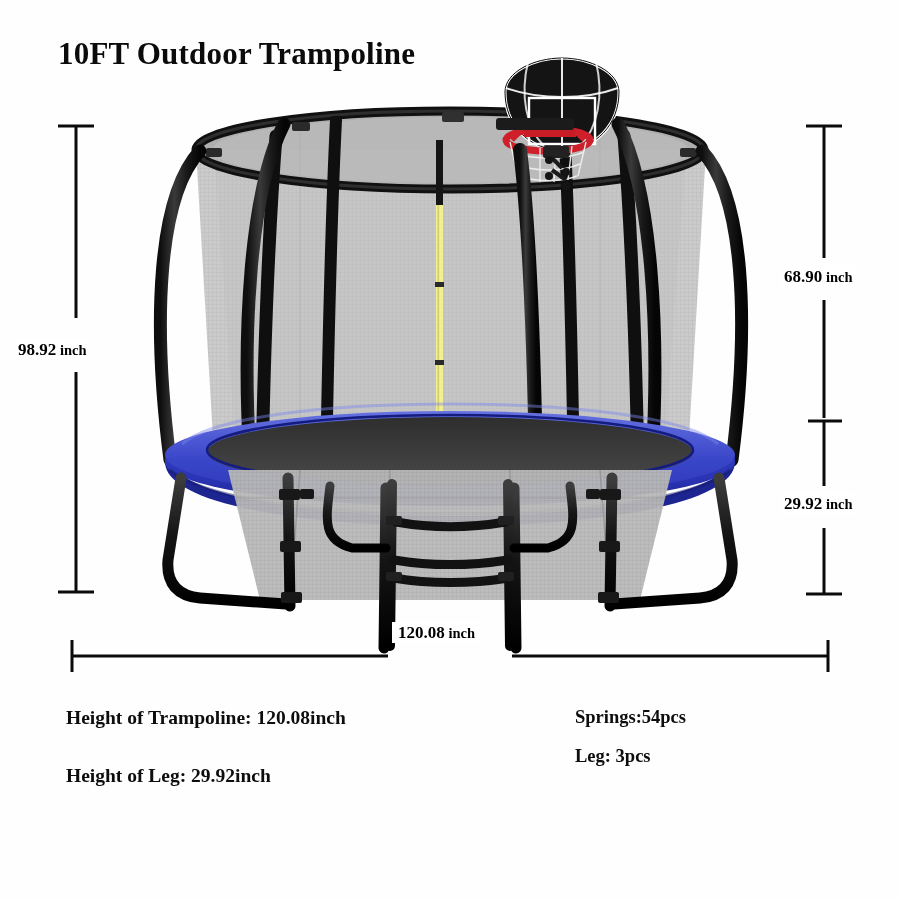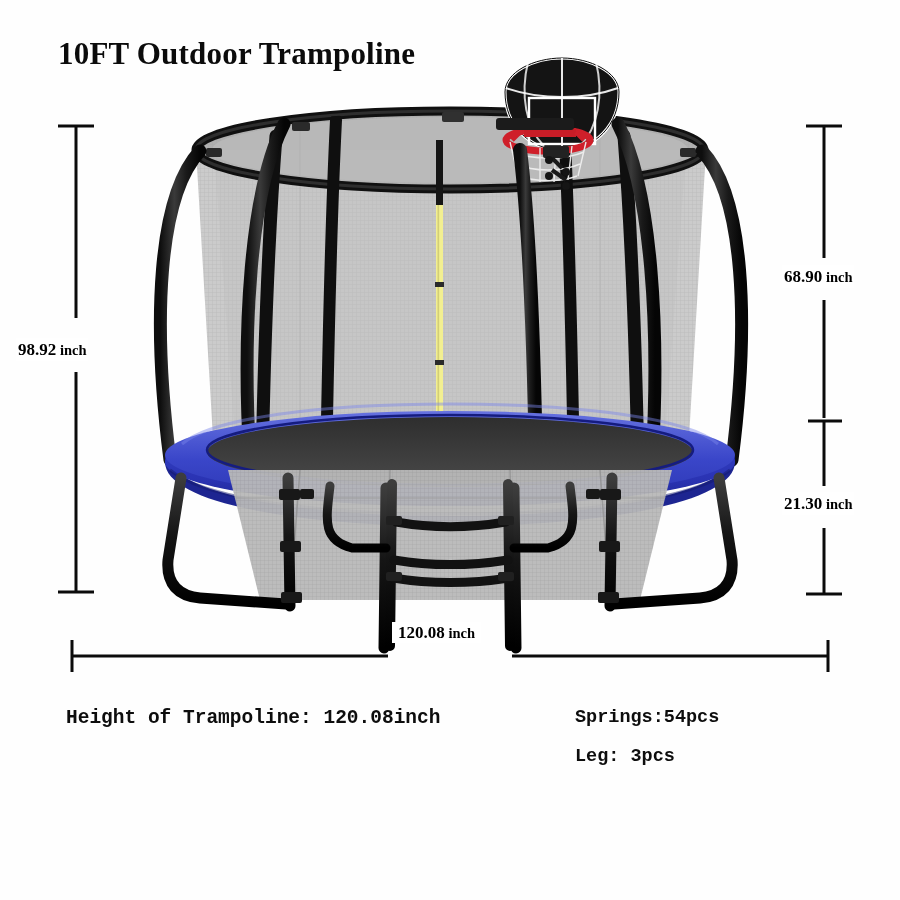--- a/index.html
+++ b/index.html
@@ -69,21 +69,20 @@
     padding: 2px 6px;
   }
 
   
   .spec {
     position: absolute;
     font-weight: bold;
     color: #0d0d0d;
     white-space: nowrap;
     font-size: 18.5px;
-    font-family: Liberation Mono, monospace;
   }
   .spec.big { font-size: 19.5px; }
   #spec-l-0 { left: 66px; top: 707px; }
   #spec-l-1 { left: 66px; top: 765px; }
   #spec-r-0 { left: 575px; top: 707px; }
   #spec-r-1 { left: 575px; top: 746px; }
   #spec-r-2 { left: 575px; top: 818px; }
 
   svg { display: block; }
   #diagram, #dims {
@@ -355,25 +354,26 @@
 
   <div class="dim-label" id="dim-left-label">
     <span class="num">98.92</span><span class="unit"> inch</span>
   </div>
 
   <div class="dim-label" id="dim-right-top-label">
     <span class="num">68.90</span><span class="unit"> inch</span>
   </div>
 
   <div class="dim-label" id="dim-right-bottom-label">
-    <span class="num">21.30</span><span class="unit"> inch</span>
+    <span class="num">29.92</span><span class="unit"> inch</span>
   </div>
 
   <div class="dim-label" id="dim-bottom-label">
     <span class="num">120.08</span><span class="unit"> inch</span>
   </div>
 
   <div class="spec big" id="spec-l-0">Height of Trampoline:   120.08inch</div>
+  <div class="spec big" id="spec-l-1">Height of Leg: 29.92inch</div>
 
   <div class="spec" id="spec-r-0">Springs:54pcs</div>
   <div class="spec" id="spec-r-1">Leg: 3pcs</div>
 
 </div>
 
 </body></html>

